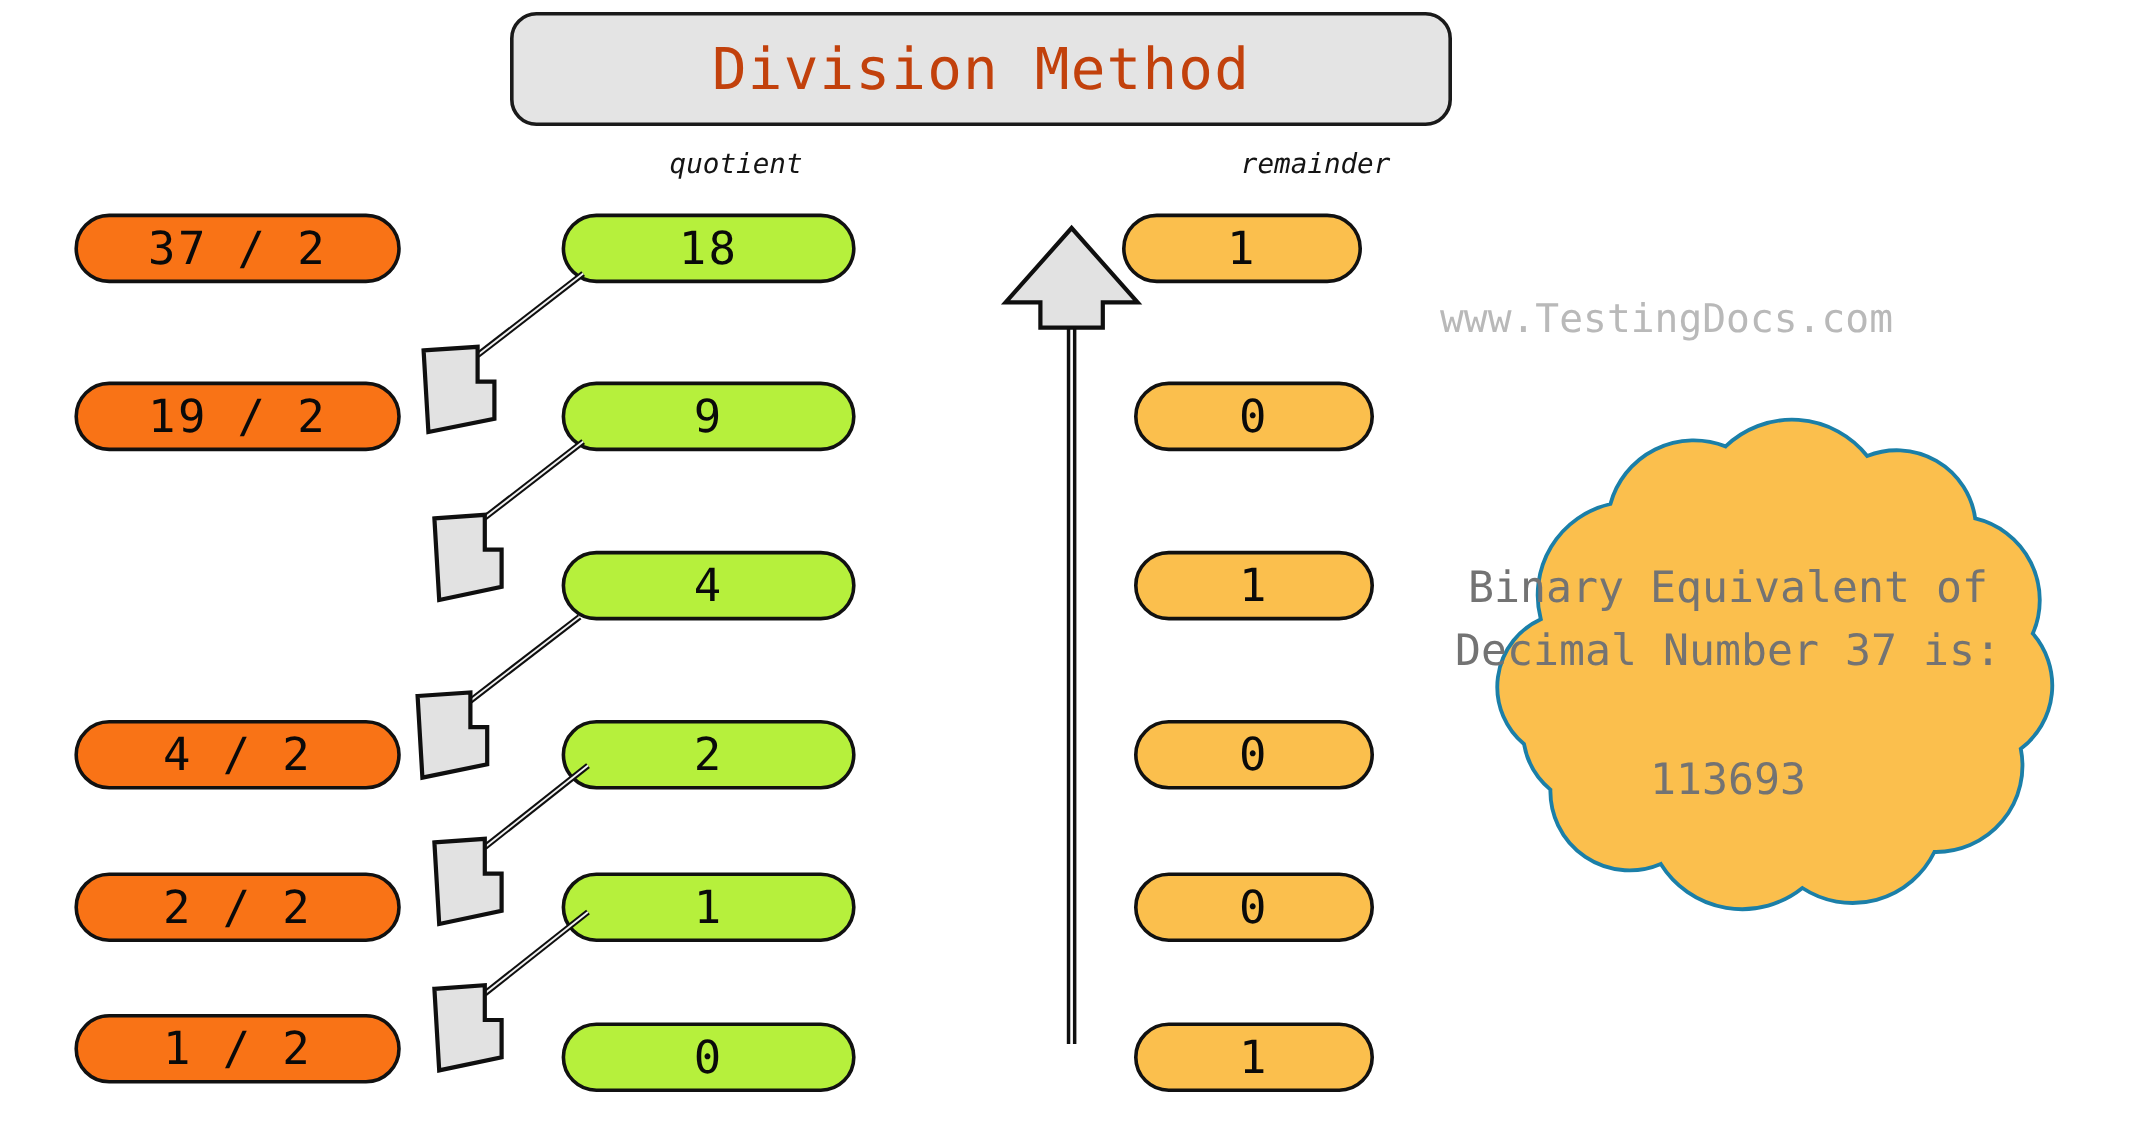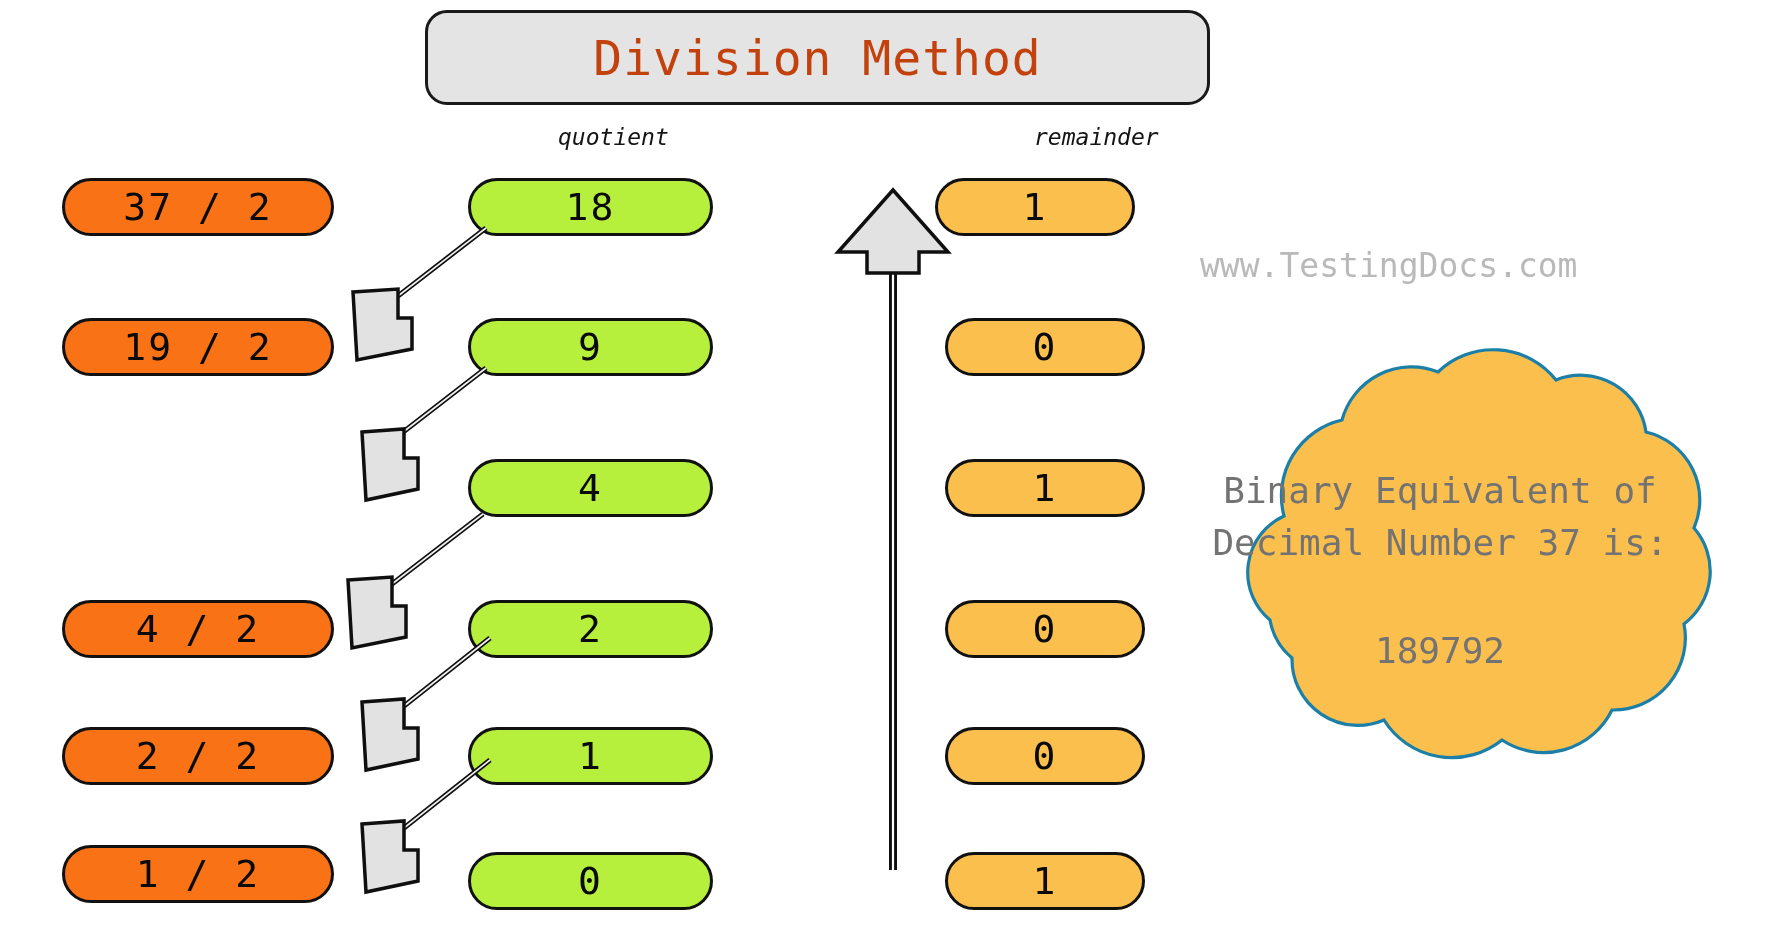--- a/index.html
+++ b/index.html
@@ -200,17 +200,17 @@
       a 72 72 0 0 1 -72 86
       a 76 76 0 0 1 -110 30
       a 80 80 0 0 1 -118 -20
       a 66 66 0 0 1 -92 -62
       a 64 64 0 0 1 -22 -38
       Z" fill="#fbbf4d" stroke="#1b7fa8" stroke-width="3.2"></path>
   </svg>
 
   <div class="cloud-text" id="cloud-line1">Binary Equivalent of</div>
   <div class="cloud-text" id="cloud-line2">Decimal Number 37 is:</div>
-  <div class="cloud-text" id="cloud-line3">189792</div>
+  <div class="cloud-text" id="cloud-line3">113693</div>
 
   <div id="watermark">www.TestingDocs.com</div>
 
 </div>
 
 </body></html>

